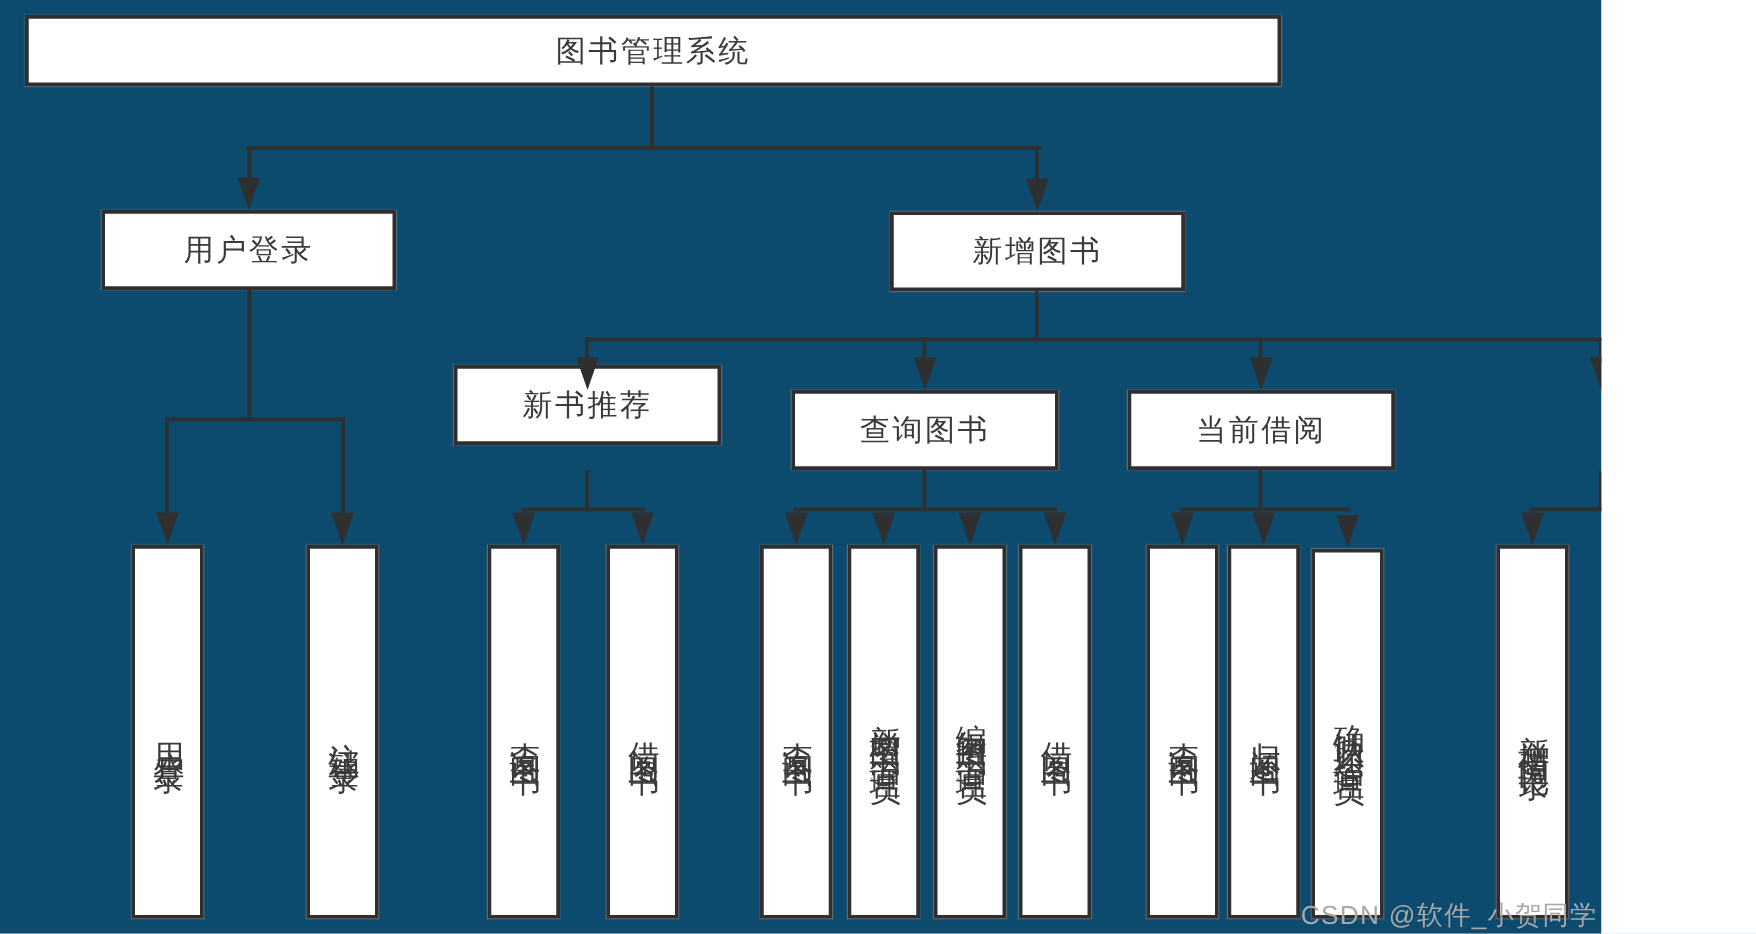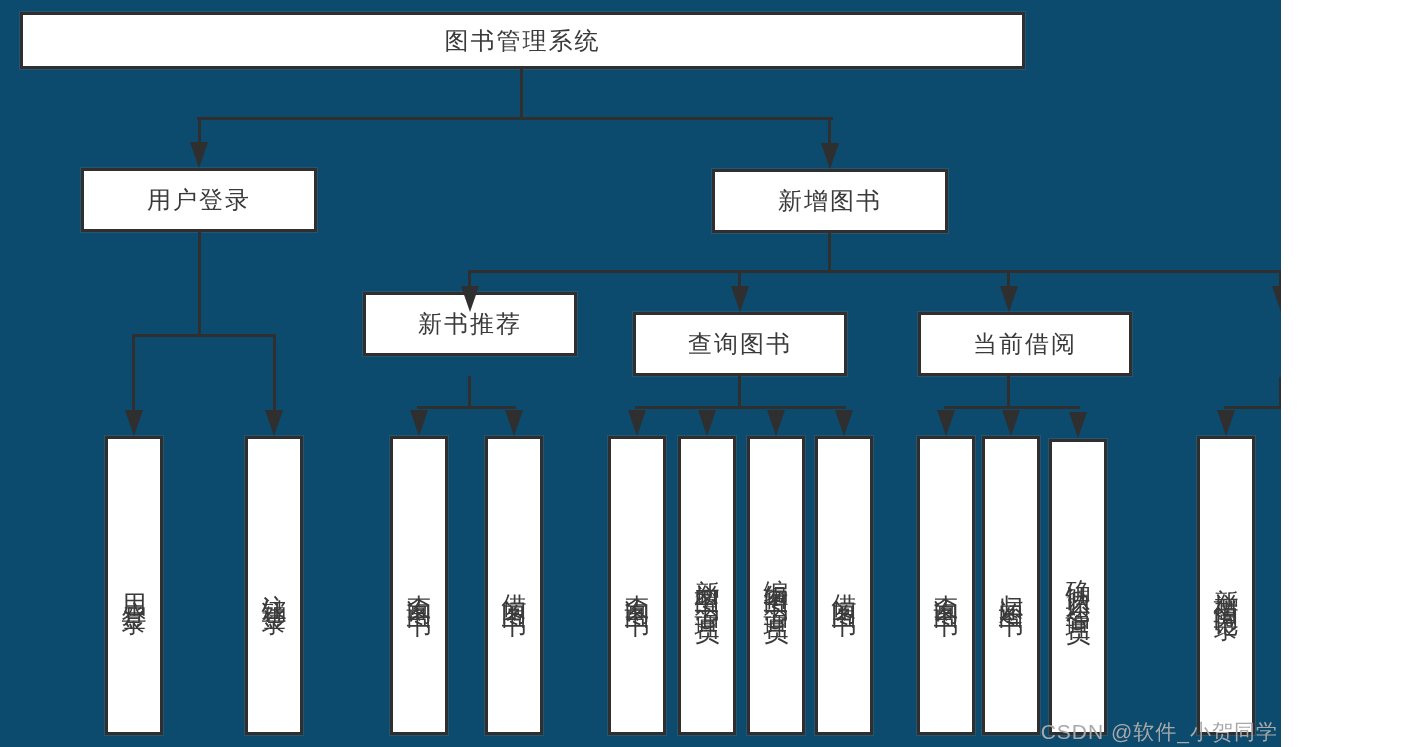--- a/index.html
+++ b/index.html
@@ -61,21 +61,21 @@
   <div class="box h" style="left:712px; top:169px; width:236px; height:64px;">
     <span>新增图书</span>
   </div>
 
   <div class="box h" style="left:363px; top:292px; width:214px; height:64px;">
     <span>新书推荐</span>
   </div>
   <div class="box h" style="left:633px; top:312px; width:214px; height:64px;">
     <span>查询图书</span>
   </div>
-  <div class="box h" style="left:902px; top:312px; width:214px; height:64px;margin-left:16px;">
+  <div class="box h" style="left:902px; top:312px; width:214px; height:64px;">
     <span>当前借阅</span>
   </div>
 
   <div class="box v" style="left:105px; top:436px; width:58px; height:299px;">
     <span>用户登录</span>
   </div>
   <div class="box v" style="left:245px; top:436px; width:58px; height:299px;">
     <span>注销登录</span>
   </div>
 

